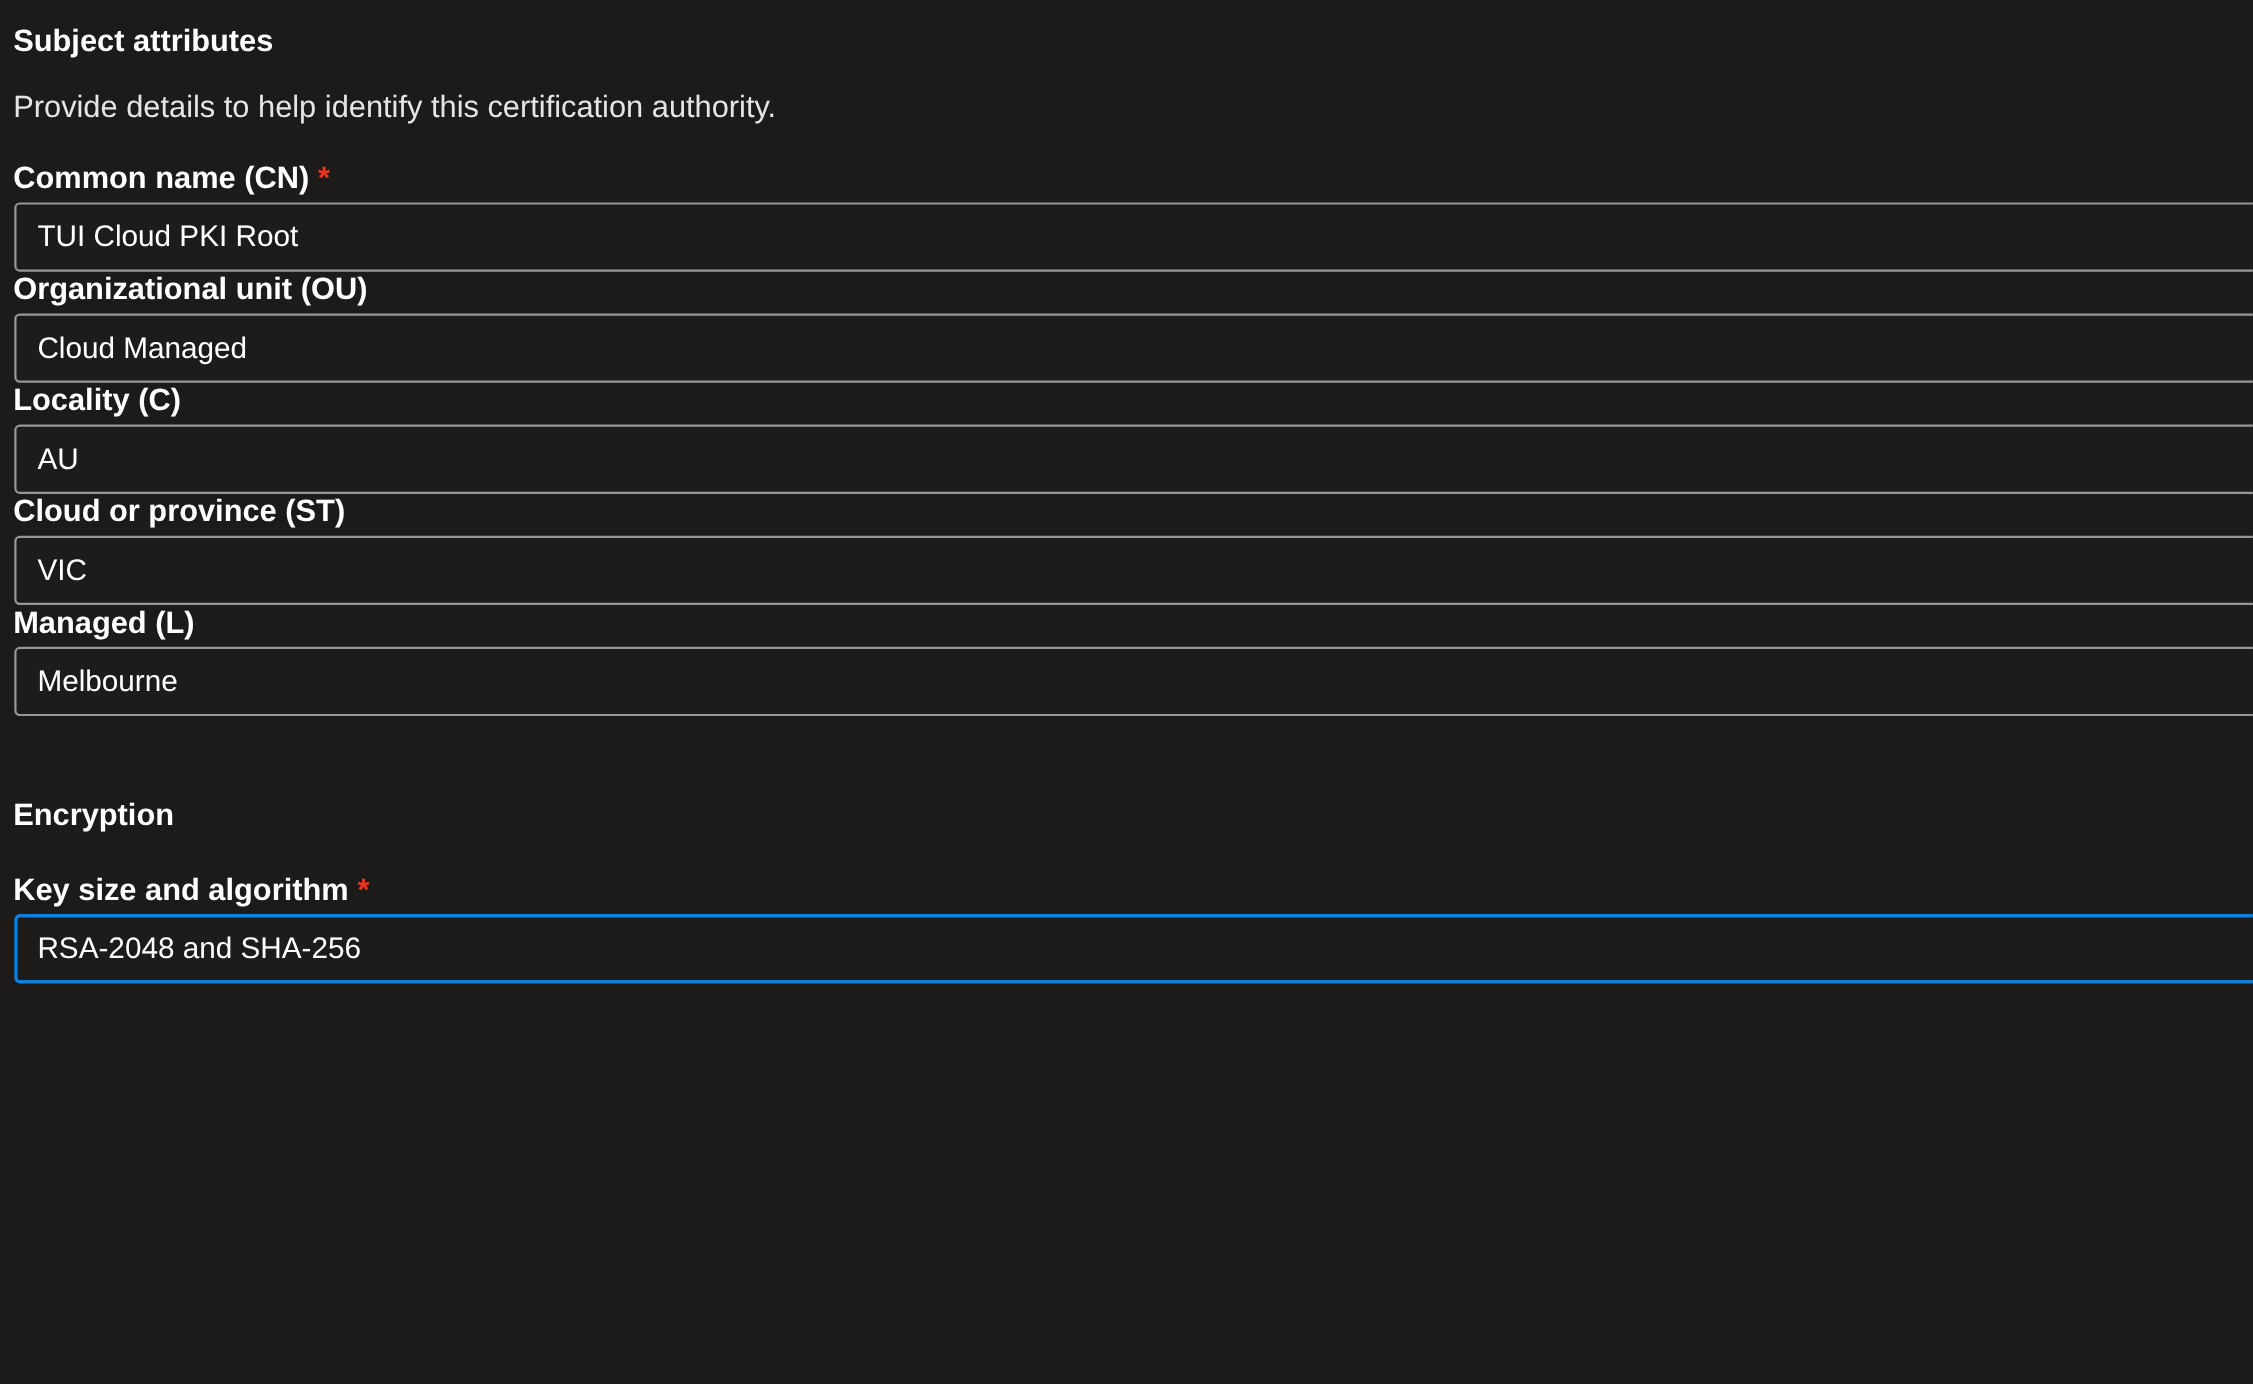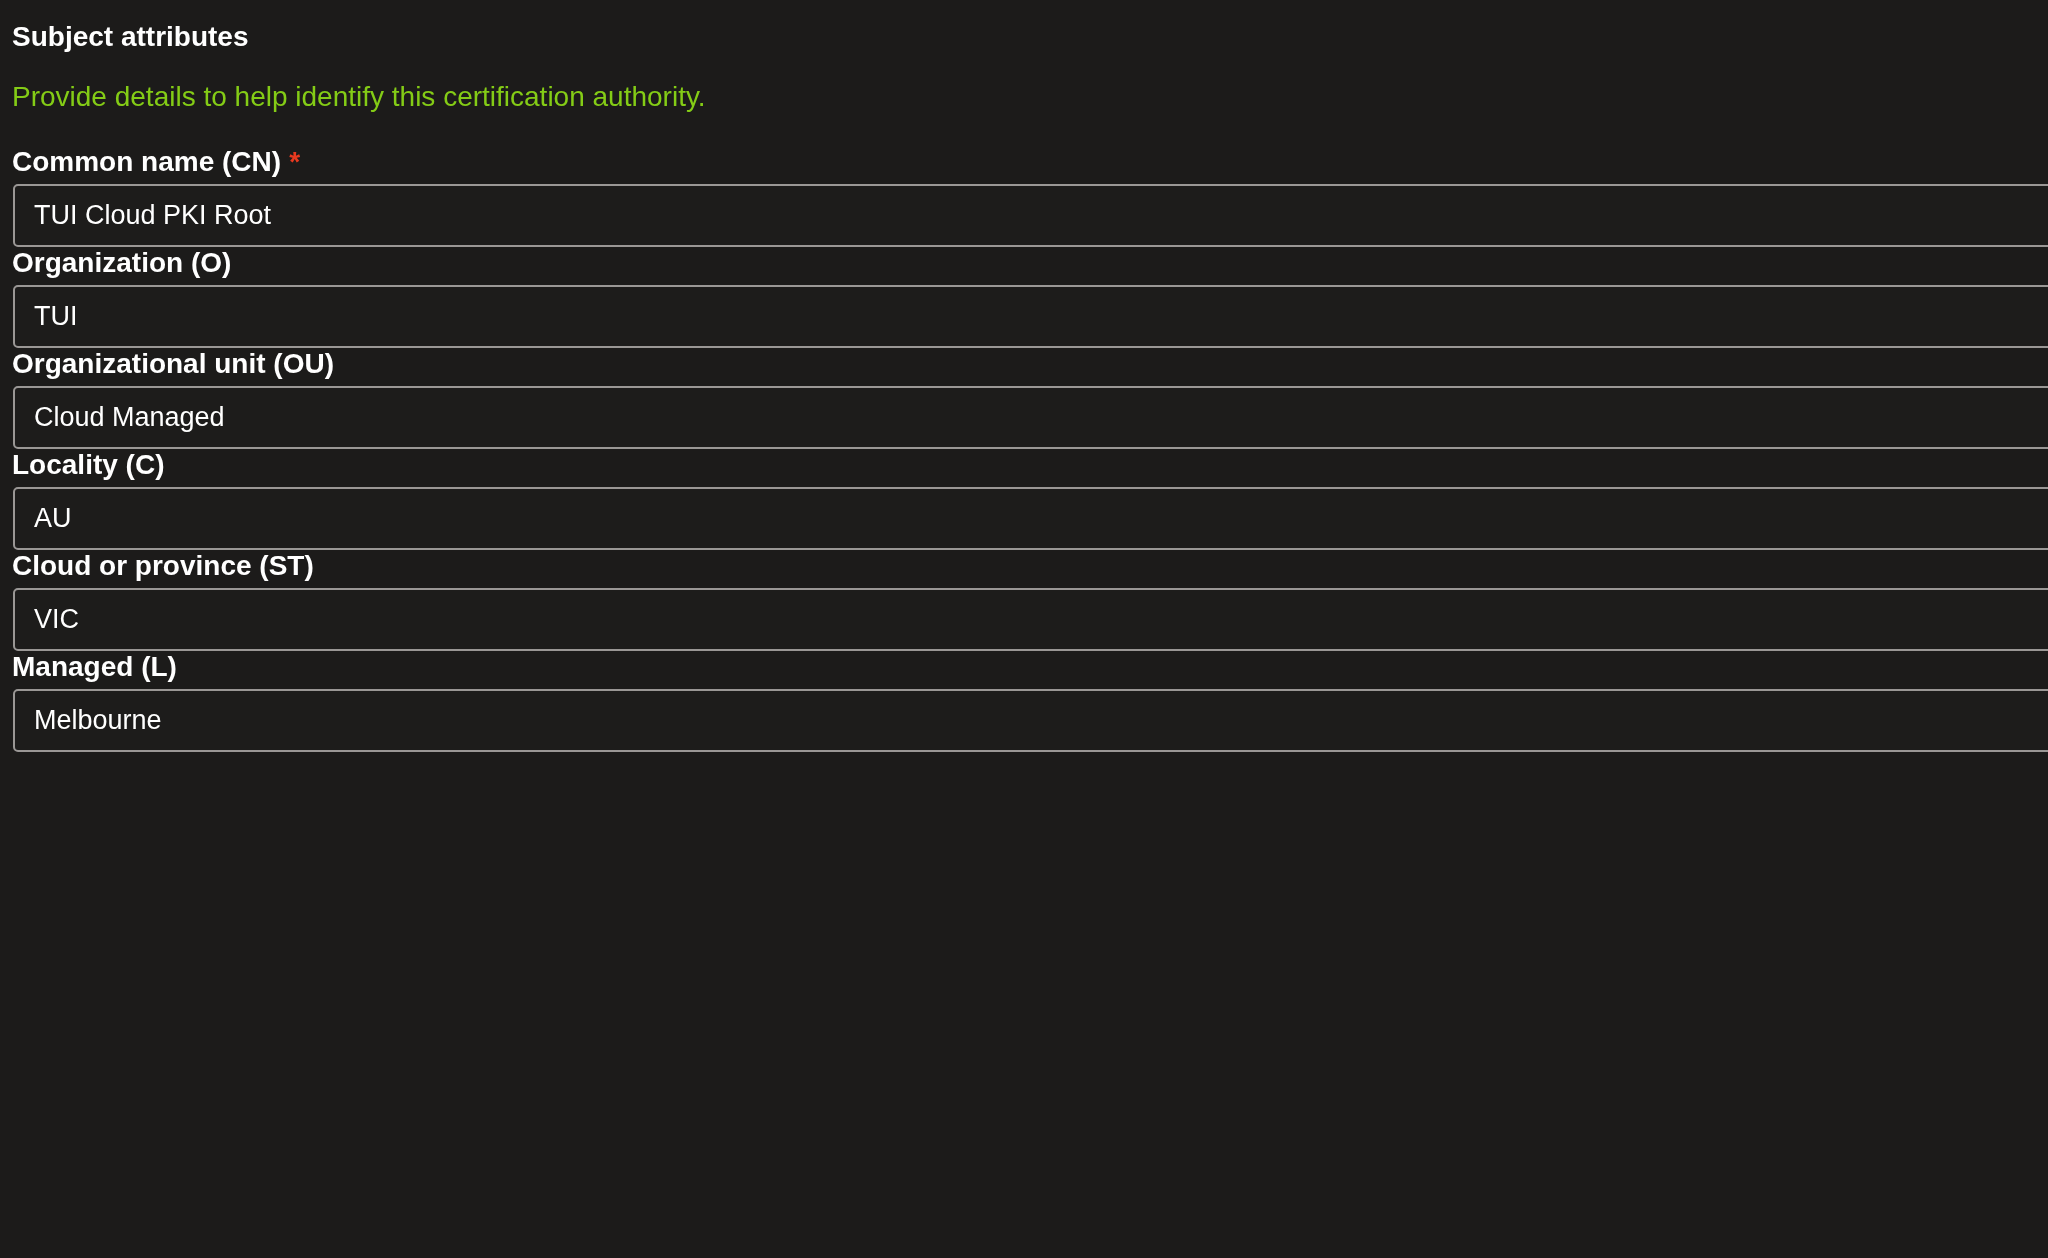--- a/index.html
+++ b/index.html
@@ -24,21 +24,21 @@
     font-size: 28px;
     font-weight: 700;
     line-height: 34px;
     color: #ffffff;
   }
   .section-desc {
     margin: 26px 0 0 12px;
     font-size: 28px;
     font-weight: 400;
     line-height: 34px;
-    color: #84cc16;
+    color: #e5e5e5;
   }
   .fields {
     margin-top: 32px;
   }
   .field {
   }
   .field-label {
     display: block;
     margin: 0 0 6px 12px;
     font-size: 28px;
@@ -86,24 +86,20 @@
     <h2 class="section-title">Subject attributes</h2>
     <p class="section-desc">Provide details to help identify this certification authority.</p>
 
     <div class="fields">
 
       <div class="field">
         <label class="field-label"><span>Common name (CN)</span><span class="req">*</span></label>
         <input type="text" class="text-input" value="TUI Cloud PKI Root" style="">
       </div>
 
-      <div class="field">
-        <label class="field-label">Organization (O)</label>
-        <input type="text" class="text-input" value="TUI" style="">
-      </div>
 
       <div class="field">
         <label class="field-label">Organizational unit (OU)</label>
         <input type="text" class="text-input" value="Cloud Managed" style="">
       </div>
 
       <div class="field">
         <label class="field-label">Locality (C)</label>
         <input type="text" class="text-input" value="AU" style="">
       </div>
@@ -114,14 +110,22 @@
       </div>
 
       <div class="field">
         <label class="field-label">Managed (L)</label>
         <input type="text" class="text-input" value="Melbourne" style="">
       </div>
 
     </div>
   </div>
 
+  <div class="section-encryption">
+    <h2 class="section-title">Encryption</h2>
+
+    <div class="field field-label-row">
+      <label class="field-label"><span>Key size and algorithm</span><span class="req">*</span></label>
+      <input type="text" class="text-input focused" value="RSA-2048 and SHA-256" style="">
+    </div>
+  </div>
 
 </div>
 
 </body></html>

